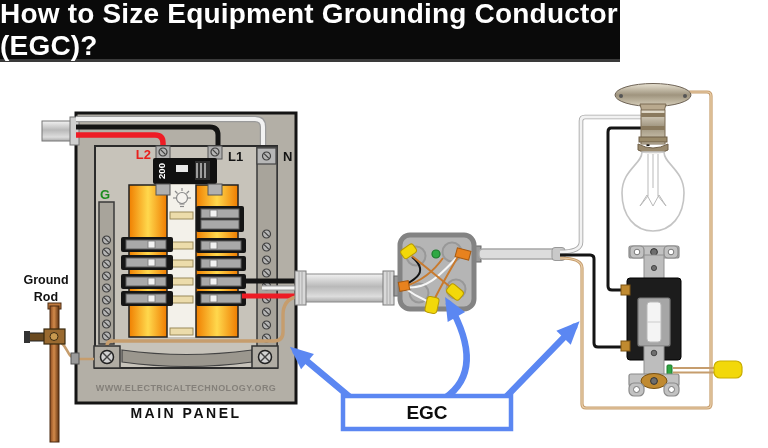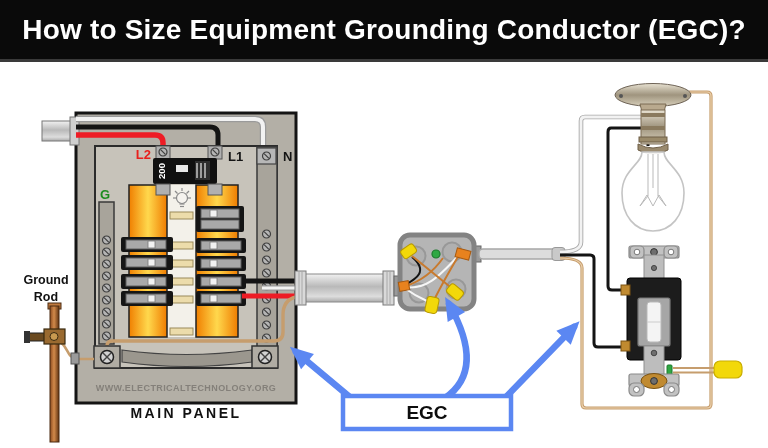--- a/index.html
+++ b/index.html
@@ -1,18 +1,18 @@
 <!DOCTYPE html>
 <html><head>
 <meta charset="utf-8">
 <style>
   html,body{margin:0;padding:0;background:#ffffff;}
   .stage{position:relative;width:768px;height:448px;overflow:hidden;background:#ffffff;
          font-family:"Liberation Sans",sans-serif;}
-  .title-bar{position:absolute;top:0;left:0;width:768px;height:62px;background:#0a0a0a;
+  .title-bar{position:absolute;top:0;left:0;width:620px;height:62px;background:#0a0a0a;
              border-bottom:3px solid #3a3a3a;display:flex;align-items:center;justify-content:center;
              box-sizing:border-box;z-index:5;}
   .title-bar h1{margin:0;color:#ffffff;font-size:28px;font-weight:bold;letter-spacing:.2px;
                 font-family:"Liberation Sans",sans-serif;}
   svg{position:absolute;top:0;left:0;}
   text{font-family:"Liberation Sans",sans-serif;}
   .lbl-bold{font-weight:bold;}
 </style>
 </head>
 <body>

